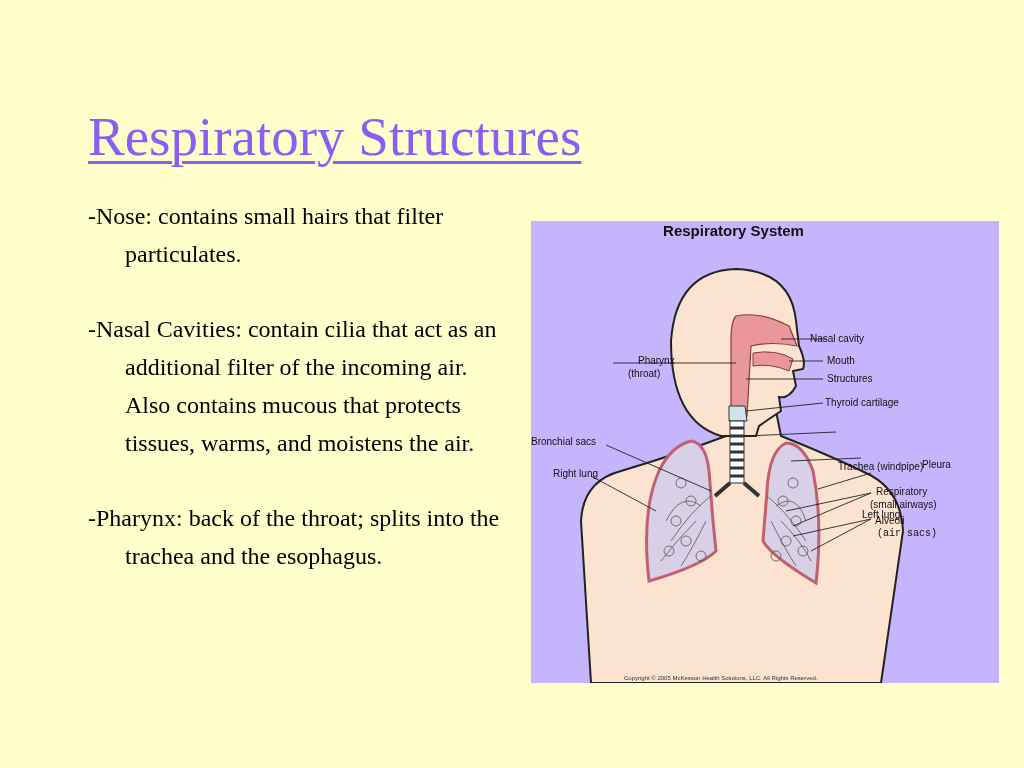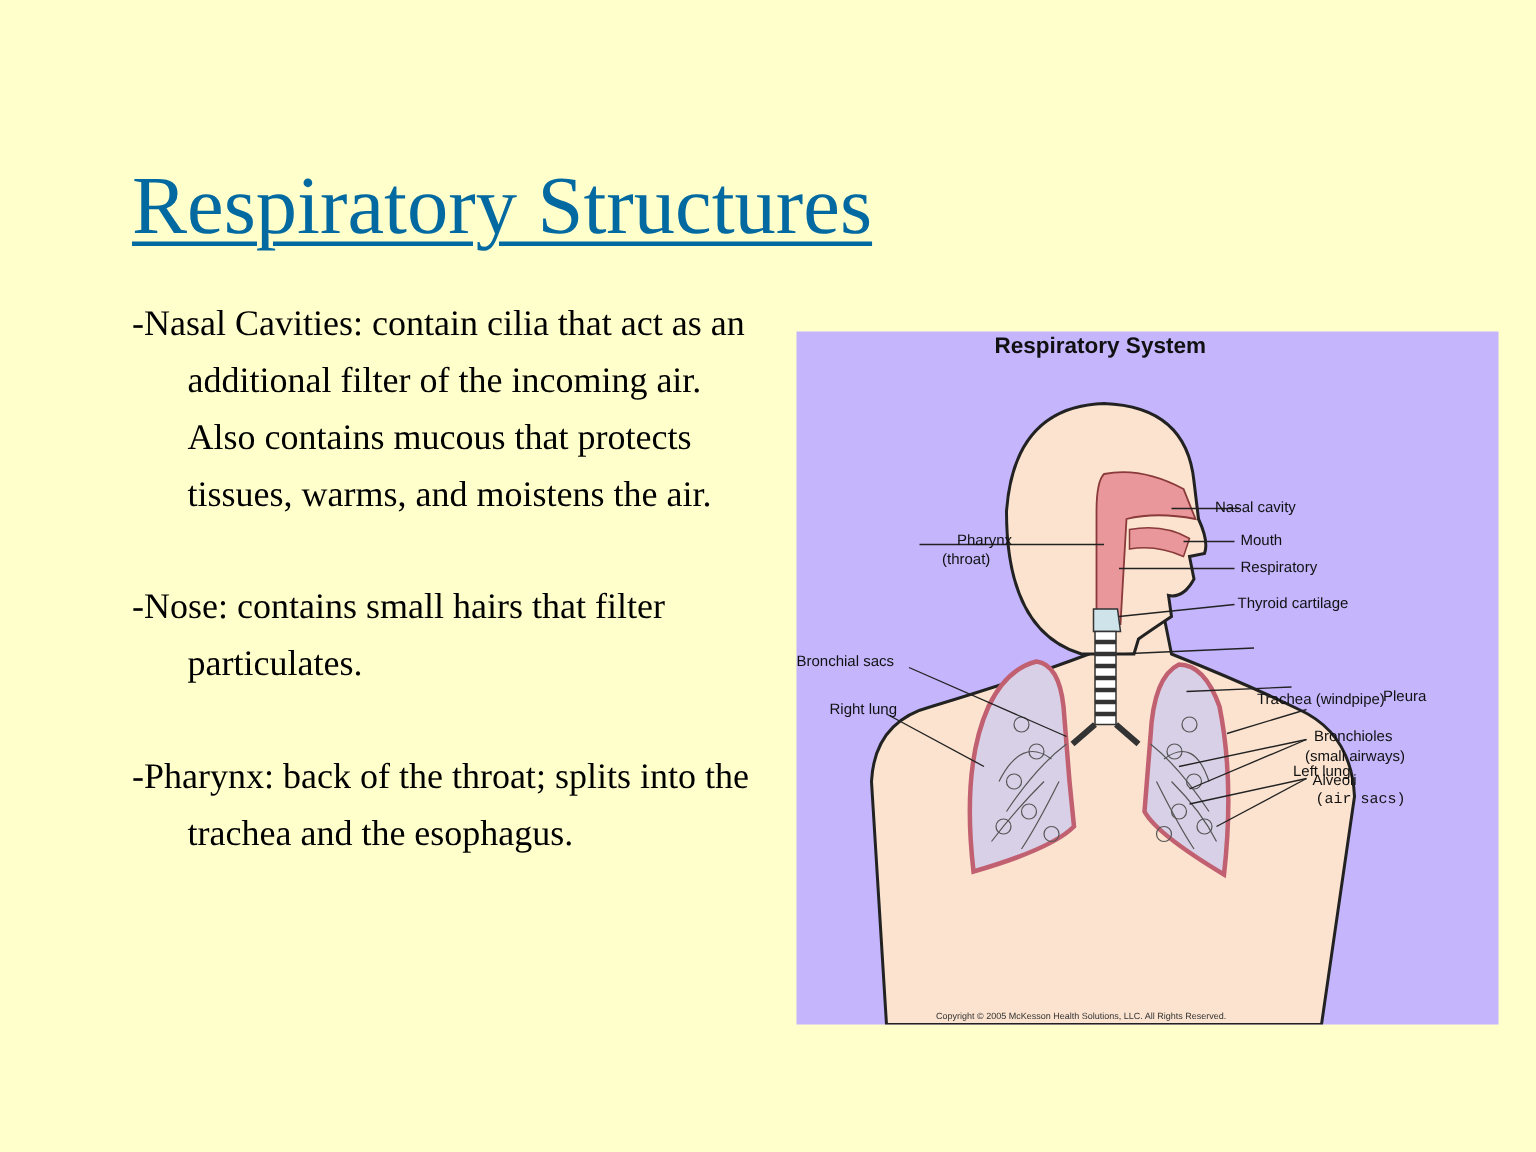--- a/index.html
+++ b/index.html
@@ -5,21 +5,21 @@
   html, body { margin:0; padding:0; }
   body {
     width:1024px; height:768px; overflow:hidden;
     background:#FFFFCC;
     font-family:"Liberation Serif", "DejaVu Serif", serif;
     position:relative;
   }
   .title {
     position:absolute; left:88px; top:104px;
     font-size:55px; line-height:66px;
-    color:#0369a1;
+    color:#8b5cf6;
     text-decoration:underline;
     text-decoration-thickness:3px;
     text-underline-offset:6px;
     white-space:nowrap;
   }
   .bullets {
     position:absolute; left:88px; top:197px; width:420px;
     font-size:24px; line-height:38px; color:#000;
   }
   .bullet {
@@ -47,22 +47,22 @@
     font-family:"Liberation Sans", "DejaVu Sans", sans-serif;
     font-size:6px; color:#333; white-space:nowrap;
   }
 </style>
 </head>
 <body>
 
 <div class="title">Respiratory Structures</div>
 
 <div class="bullets">
+  <p class="bullet">-Nose: contains small hairs that filter particulates.</p>
   <p class="bullet">-Nasal Cavities: contain cilia that act as an additional filter of the incoming air.  Also contains mucous that protects tissues, warms, and moistens the air.</p>
-  <p class="bullet">-Nose: contains small hairs that filter particulates.</p>
   <p class="bullet">-Pharynx: back of the throat; splits into the trachea and the esophagus.</p>
 </div>
 
 <div class="figure">
   <div class="fig-title">Respiratory System</div>
 
   <svg width="405" height="462" viewBox="0 0 405 462">
 
     <path d="M60 462 L50 300 Q52 260 90 250 Q150 232 195 215 L205 190 L245 190 L250 215 Q300 235 335 252 Q370 268 372 310 L350 462 Z" fill="#FBE3CF" stroke="#222" stroke-width="2"></path>
 
@@ -119,26 +119,26 @@
       <line x1="287" y1="268" x2="340" y2="252"></line>
       <line x1="255" y1="290" x2="340" y2="272"></line>
       <line x1="262" y1="305" x2="340" y2="272"></line>
       <line x1="262" y1="315" x2="340" y2="298"></line>
       <line x1="280" y1="330" x2="340" y2="298"></line>
     </g>
   </svg>
 
   <div class="lbl" style="left:279px; top:112px;">Nasal cavity</div>
   <div class="lbl" style="left:296px; top:134px;">Mouth</div>
-  <div class="lbl" style="left:296px; top:152px;">Respiratory</div>
+  <div class="lbl" style="left:296px; top:152px;">Structures</div>
   <div class="lbl" style="left:294px; top:176px;">Thyroid cartilage</div>
   <div class="lbl" style="left:307px; top:204px;margin-top:36px;">Trachea (windpipe)</div>
   <div class="lbl" style="left:331px; top:240px;margin-top:48px;">Left lung</div>
   <div class="lbl" style="left:345px; top:238px;margin-left:46px;">Pleura</div>
-  <div class="lbl" style="left:345px; top:265px;">Bronchioles</div>
+  <div class="lbl" style="left:345px; top:265px;">Respiratory</div>
   <div class="lbl" style="left:339px; top:278px;">(small airways)</div>
   <div class="lbl" style="left:344px; top:294px;">Alveoli</div>
   <div class="lbl" style="left:346px; top:307px;font-family:Liberation Mono, monospace;">(air sacs)</div>
   <div class="lbl" style="left:92px; top:134px;padding-left:15px;">Pharynx</div>
   <div class="lbl" style="left:97px; top:147px;">(throat)</div>
   <div class="lbl" style="left:0px; top:215px;">Bronchial sacs</div>
   <div class="lbl" style="left:22px; top:247px;">Right lung</div>
 
   <div class="copyright">Copyright © 2005 McKesson Health Solutions, LLC. All Rights Reserved.</div>
 </div>

